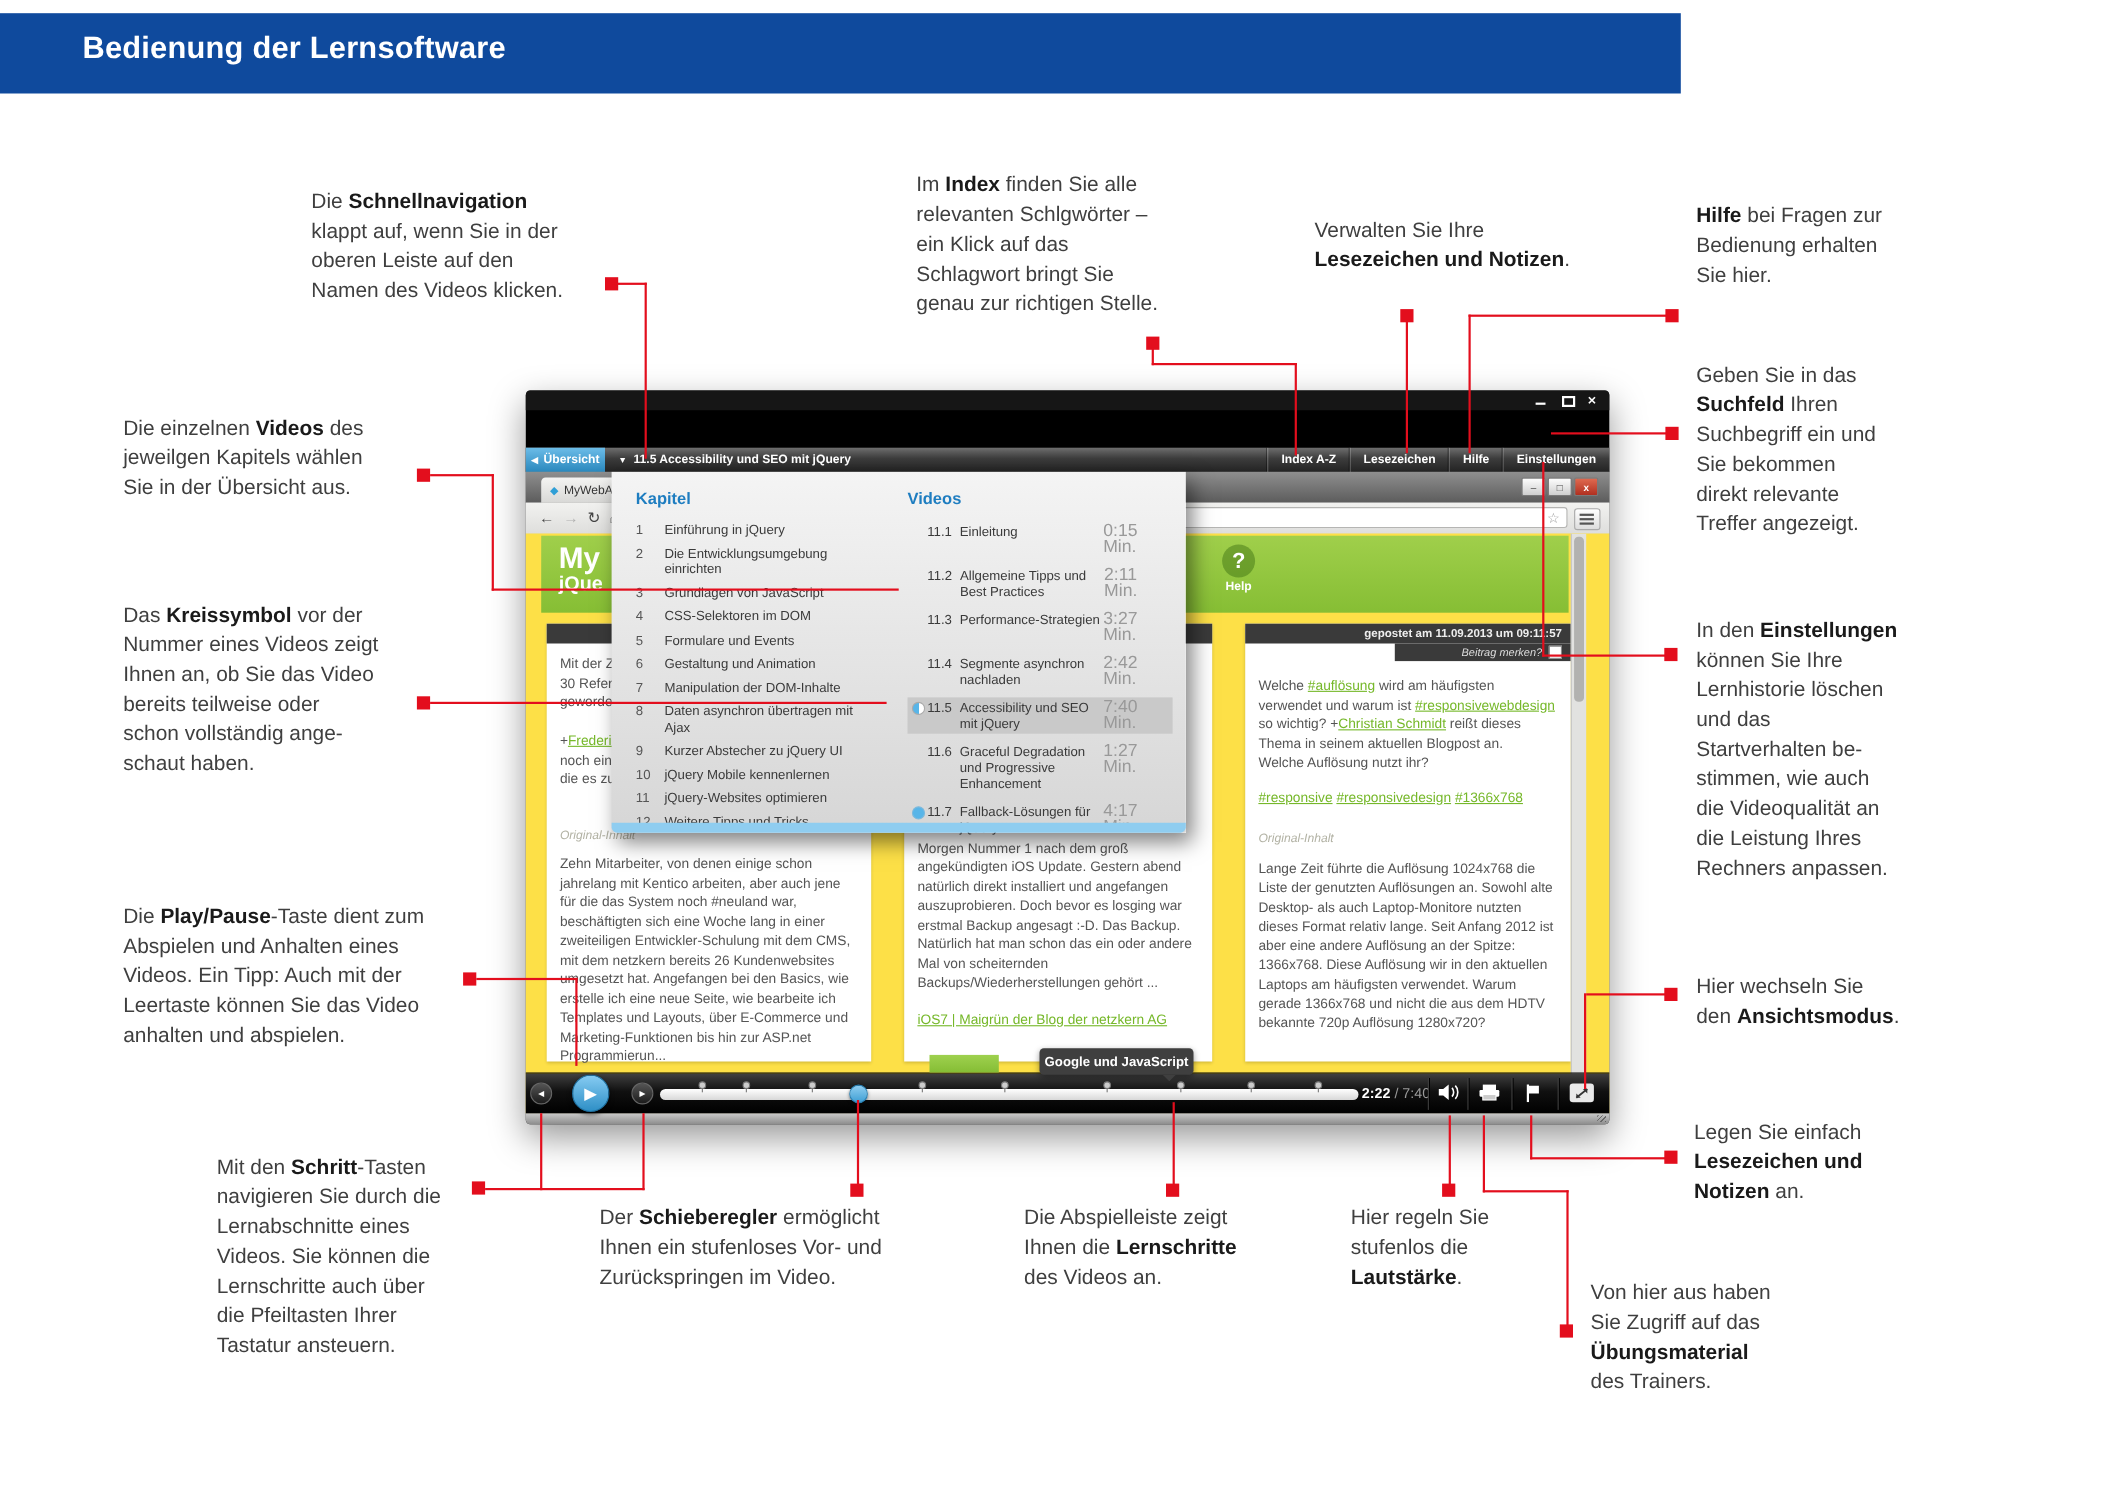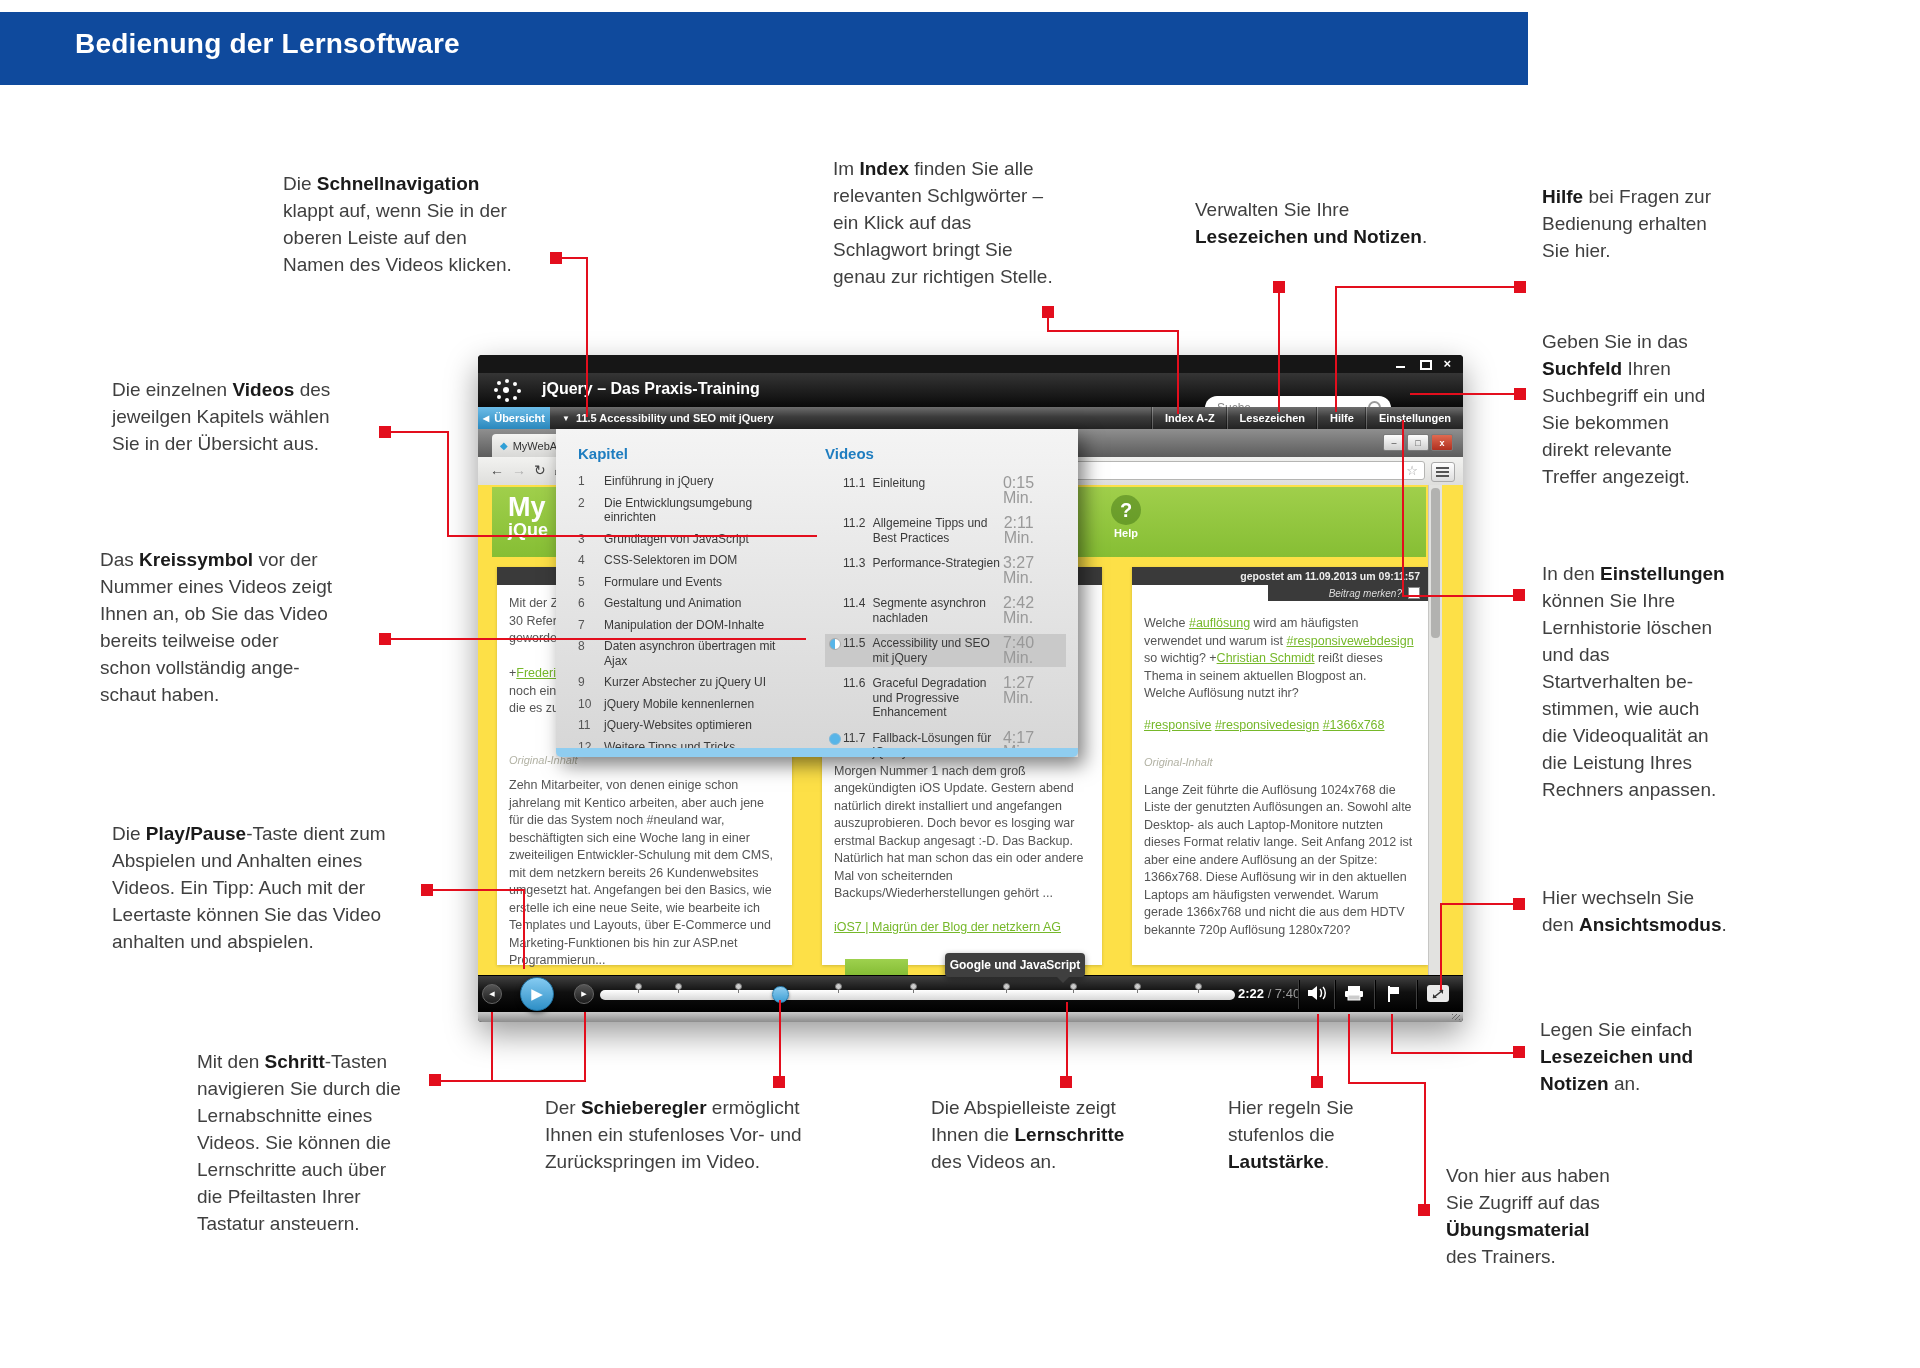--- a/index.html
+++ b/index.html
@@ -146,38 +146,20 @@
   <div id="app">
 
     <div class="win-top">
       <div class="win-ctrls">
         <span class="wc wc-min"></span>
         <span class="wc wc-max"></span>
         <span class="wc wc-close">×</span>
       </div>
     </div>
 
-    <div class="app-header">
-      <span class="logo">
-        <i style="left:11px;top:0"></i>
-          <i style="left:19px;top:3px"></i>
-          <i style="left:23px;top:10px"></i>
-        <i style="left:19px;top:17px"></i>
-          <i style="left:11px;top:19px"></i>
-          <i style="left:3px;top:16px"></i>
-        <i style="left:0;top:9px"></i>
-          <i style="left:3px;top:2px"></i>
-          <i style="left:9px;top:8px;width:6px;height:6px"></i>
-      </span>
-      <span class="app-title">jQuery – Das Praxis-Training</span>
-      <span class="search">
-        <span class="ph">Suche</span>
-        <span class="mag"></span>
-      </span>
-    </div>
 
     <div class="menubar">
       <span class="m-back">
         <span class="tri">◀</span>
         <span>Übersicht</span>
       </span>
       <span class="m-cur">
         <span class="tri">▼</span>
         <span>11.5 Accessibility und SEO mit jQuery</span>
       </span>
@@ -457,21 +439,21 @@
       <span class="grip"></span>
     </div>
   </div>
 
   <div class="ann" style="left:283px;top:170px;width:280px"><span><span>Die </span><span class="b">Schnellnavigation</span><br><span>klappt auf, wenn Sie in der</span><br><span>oberen Leiste auf den</span><br><span>Namen des Videos klicken.</span></span></div>
   <div class="ann" style="left:833px;top:155px;width:280px"><span><span>Im </span><span class="b">Index</span><span> finden Sie alle</span><br><span>relevanten Schlgwörter –</span><br><span>ein Klick auf das</span><br><span>Schlagwort bringt Sie</span><br><span>genau zur richtigen Stelle.</span></span></div>
   <div class="ann" style="left:1195px;top:196px;width:290px"><span><span>Verwalten Sie Ihre</span><br><span class="b">Lesezeichen und Notizen</span><span>.</span></span></div>
   <div class="ann" style="left:1542px;top:183px;width:230px"><span><span class="b">Hilfe</span><span> bei Fragen zur</span><br><span>Bedienung erhalten</span><br><span>Sie hier.</span></span></div>
   <div class="ann" style="left:1542px;top:328px;width:230px"><span><span>Geben Sie in das</span><br><span class="b">Suchfeld</span><span> Ihren</span><br><span>Suchbegriff ein und</span><br><span>Sie bekommen</span><br><span>direkt relevante</span><br><span>Treffer angezeigt.</span></span></div>
   <div class="ann" style="left:112px;top:376px;width:290px"><span><span>Die einzelnen </span><span class="b">Videos</span><span> des</span><br><span>jeweilgen Kapitels wählen</span><br><span>Sie in der Übersicht aus.</span></span></div>
-  <div class="ann" style="left:100px;top:546px;width:300px"><span><span>Das </span><span class="b">Kreissymbol</span><span> vor der</span><br><span>Nummer eines Videos zeigt</span><br><span>Ihnen an, ob Sie das Video</span><br><span>bereits teilweise oder</span><br><span>schon vollständig ange-</span><br><span>schaut haben.</span></span></div>
+  <div class="ann" style="left:112px;top:546px;width:300px"><span><span>Das </span><span class="b">Kreissymbol</span><span> vor der</span><br><span>Nummer eines Videos zeigt</span><br><span>Ihnen an, ob Sie das Video</span><br><span>bereits teilweise oder</span><br><span>schon vollständig ange-</span><br><span>schaut haben.</span></span></div>
   <div class="ann" style="left:1542px;top:560px;width:240px"><span><span>In den </span><span class="b">Einstellungen</span><br><span>können Sie Ihre</span><br><span>Lernhistorie löschen</span><br><span>und das</span><br><span>Startverhalten be-</span><br><span>stimmen, wie auch</span><br><span>die Videoqualität an</span><br><span>die Leistung Ihres</span><br><span>Rechners anpassen.</span></span></div>
   <div class="ann" style="left:112px;top:820px;width:340px"><span><span>Die </span><span class="b">Play/Pause</span><span>-Taste dient zum</span><br><span>Abspielen und Anhalten eines</span><br><span>Videos. Ein Tipp: Auch mit der</span><br><span>Leertaste können Sie das Video</span><br><span>anhalten und abspielen.</span></span></div>
   <div class="ann" style="left:197px;top:1048px;width:260px"><span><span>Mit den </span><span class="b">Schritt</span><span>-Tasten</span><br><span>navigieren Sie durch die</span><br><span>Lernabschnitte eines</span><br><span>Videos. Sie können die</span><br><span>Lernschritte auch über</span><br><span>die Pfeiltasten Ihrer</span><br><span>Tastatur ansteuern.</span></span></div>
   <div class="ann" style="left:545px;top:1094px;width:320px"><span><span>Der </span><span class="b">Schieberegler</span><span> ermöglicht</span><br><span>Ihnen ein stufenloses Vor- und</span><br><span>Zurückspringen im Video.</span></span></div>
   <div class="ann" style="left:931px;top:1094px;width:260px"><span><span>Die Abspielleiste zeigt</span><br><span>Ihnen die </span><span class="b">Lernschritte</span><br><span>des Videos an.</span></span></div>
   <div class="ann" style="left:1228px;top:1094px;width:200px"><span><span>Hier regeln Sie</span><br><span>stufenlos die</span><br><span class="b">Lautstärke</span><span>.</span></span></div>
   <div class="ann" style="left:1542px;top:884px;width:240px"><span><span>Hier wechseln Sie</span><br><span>den </span><span class="b">Ansichtsmodus</span><span>.</span></span></div>
   <div class="ann" style="left:1540px;top:1016px;width:220px"><span><span>Legen Sie einfach</span><br><span class="b">Lesezeichen und</span><br><span class="b">Notizen</span><span> an.</span></span></div>
   <div class="ann" style="left:1446px;top:1162px;width:220px"><span><span>Von hier aus haben</span><br><span>Sie Zugriff auf das</span><br><span class="b">Übungsmaterial</span><br><span>des Trainers.</span></span></div>
 

